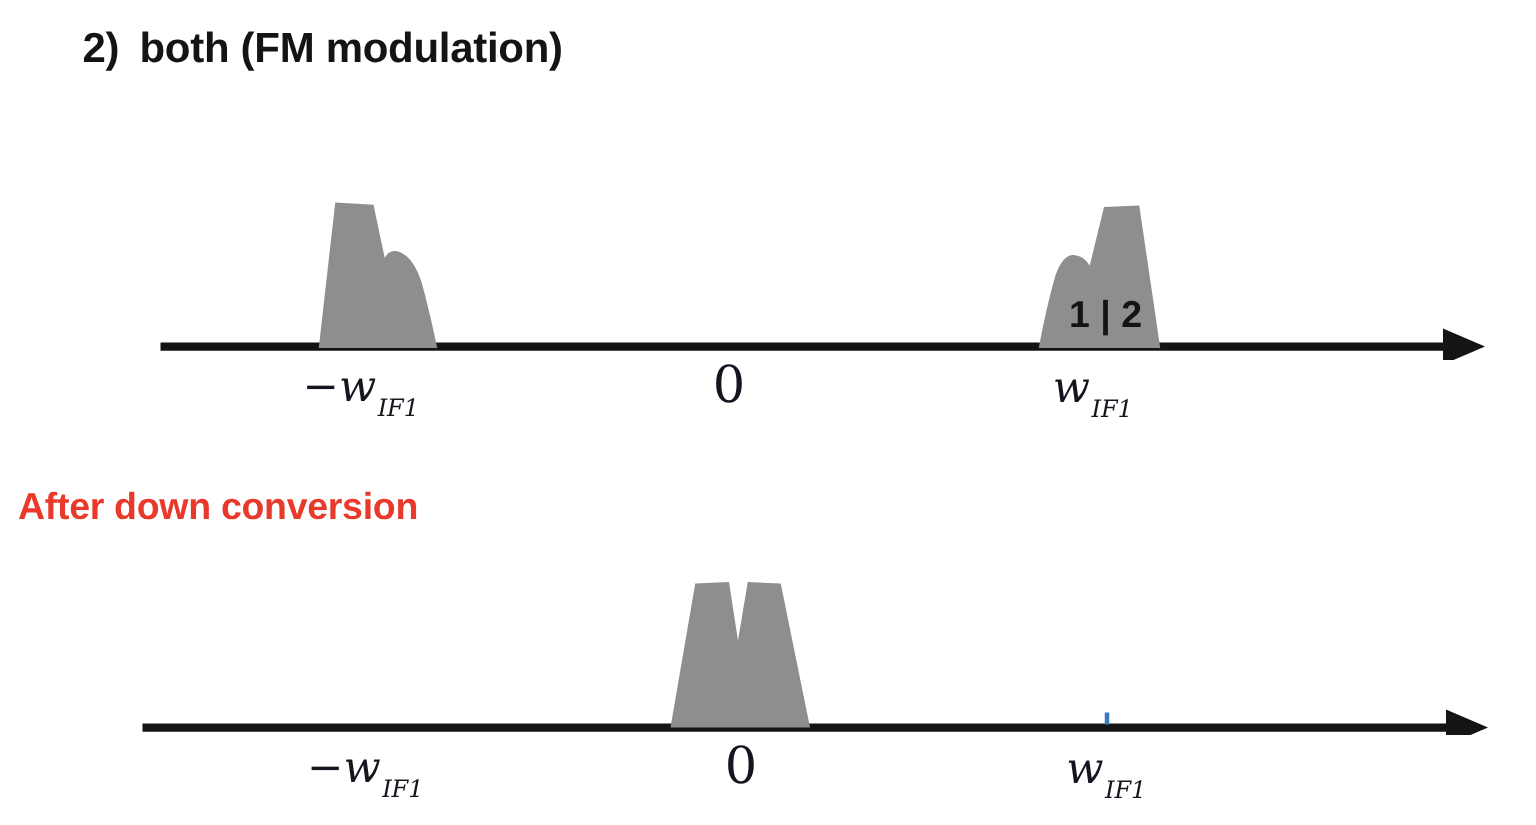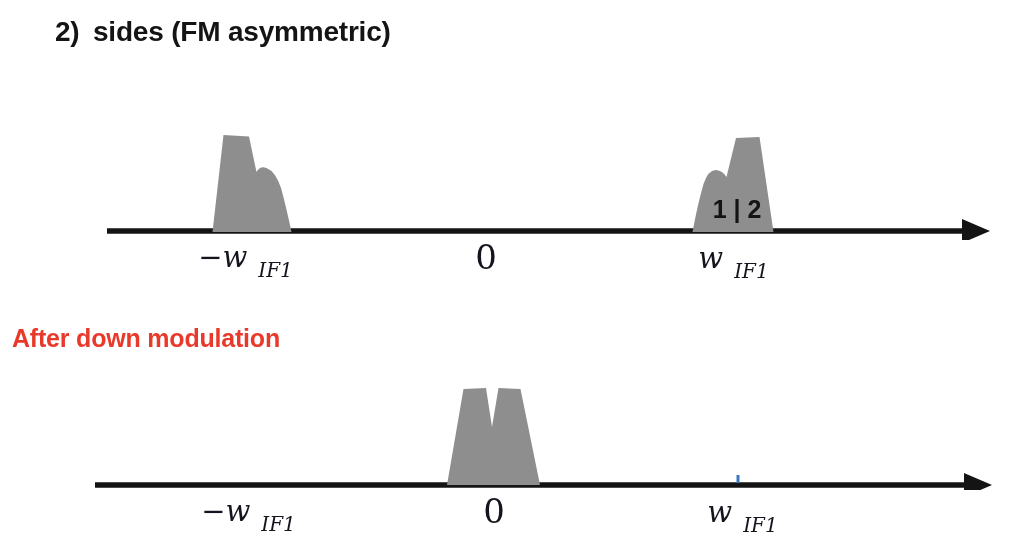--- a/index.html
+++ b/index.html
@@ -21,33 +21,33 @@
   #diagram-after  { top:372px; }
   .axis-line { stroke:#141414; stroke-width:5.5; }
   .arrowhead { fill:#141414; }
   .sideband-text { font-family:"Liberation Sans", sans-serif; font-size:25px;
                    font-weight:bold; fill:#141414; }
 
   
   .math-label { position:absolute; transform:translateX(-50%); white-space:nowrap;
                 font-family:"DejaVu Serif", serif; font-style:italic;
                 font-size:29px; color:#15151f; }
-  .math-label sub { font-size:20px; font-style:italic; position:relative; bottom:-3px; left:11px; }
+  .math-label sub { font-size:16px; font-style:italic; position:relative; bottom:-3px; left:1px; }
   .zero-label { position:absolute; transform:translateX(-50%);
                 font-family:"DejaVu Serif", serif; font-size:34px; color:#15151f; }
 </style>
 </head>
 <body>
 
 <div class="stage">
 
   <div class="title">
     <div class="title-number">2)</div>
     <div>
-      <div>sides (FM asymmetric)</div>
+      <div>both (FM modulation)</div>
     </div>
   </div>
 
   <svg id="diagram-before" class="diagram-svg" width="1024" height="115" viewBox="0 0 1024 115">
 
     <line class="axis-line" x1="107" y1="106" x2="966" y2="106"></line>
     <polygon class="arrowhead" points="962,94 962,118 990,106"></polygon>
 
     <path d="M 212.5,107 L 223.5,10 L 249,11.5 L 256.5,47
              Q 260,40.5 266.5,43 Q 275.5,46.5 281,63
@@ -60,21 +60,21 @@
   </svg>
 
   <div class="math-label" style="left:240px; top:240px;">
     <span>−w</span><sub>IF1</sub>
   </div>
   <div class="zero-label" style="left:486px; top:237px;">0</div>
   <div class="math-label" style="left:728px; top:241px;">
     <span>w</span><sub>IF1</sub>
   </div>
 
-  <div class="section-label">After down modulation</div>
+  <div class="section-label">After down conversion</div>
 
   <svg id="diagram-after" class="diagram-svg" width="1024" height="118" viewBox="0 0 1024 118">
     <line class="axis-line" x1="95" y1="113" x2="968" y2="113"></line>
     <polygon class="arrowhead" points="964,101 964,125 992,113"></polygon>
 
     <path d="M 447,113 L 463.5,17 L 486,16 L 492,55 L 498.5,16 L 520.5,17 L 540,113 Z" fill="#8E8E8E"></path>
 
     <rect x="736.5" y="103" width="3" height="8" fill="#3B78C3"></rect>
   </svg>
 

